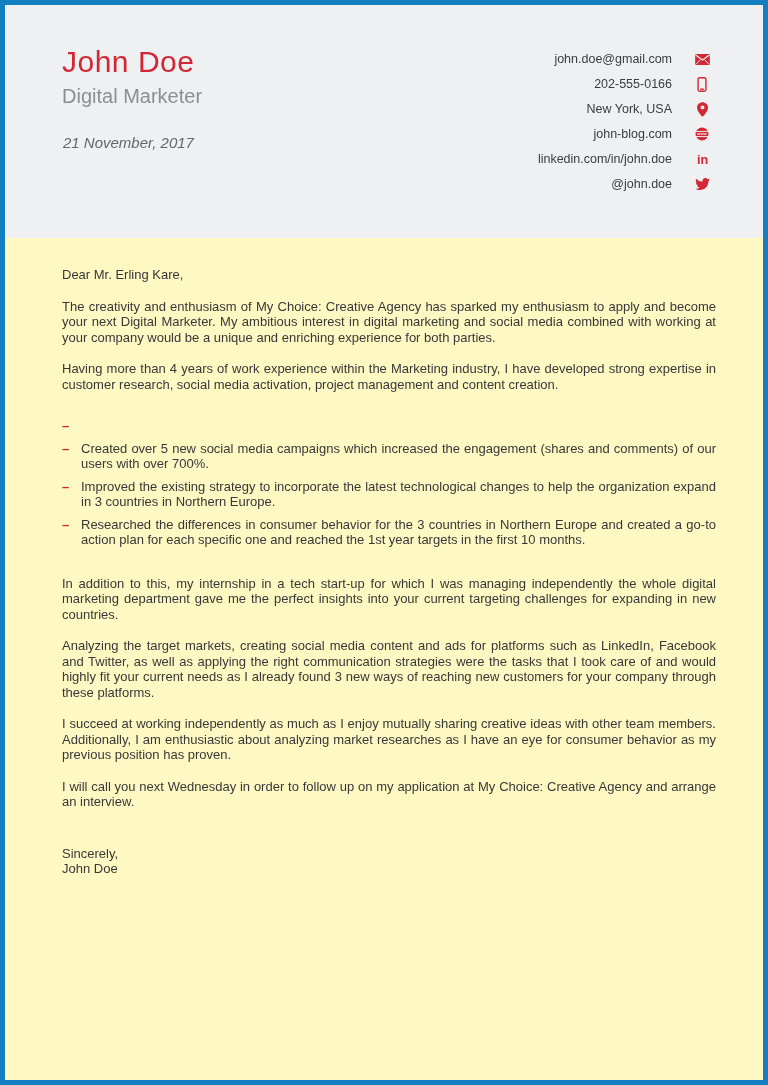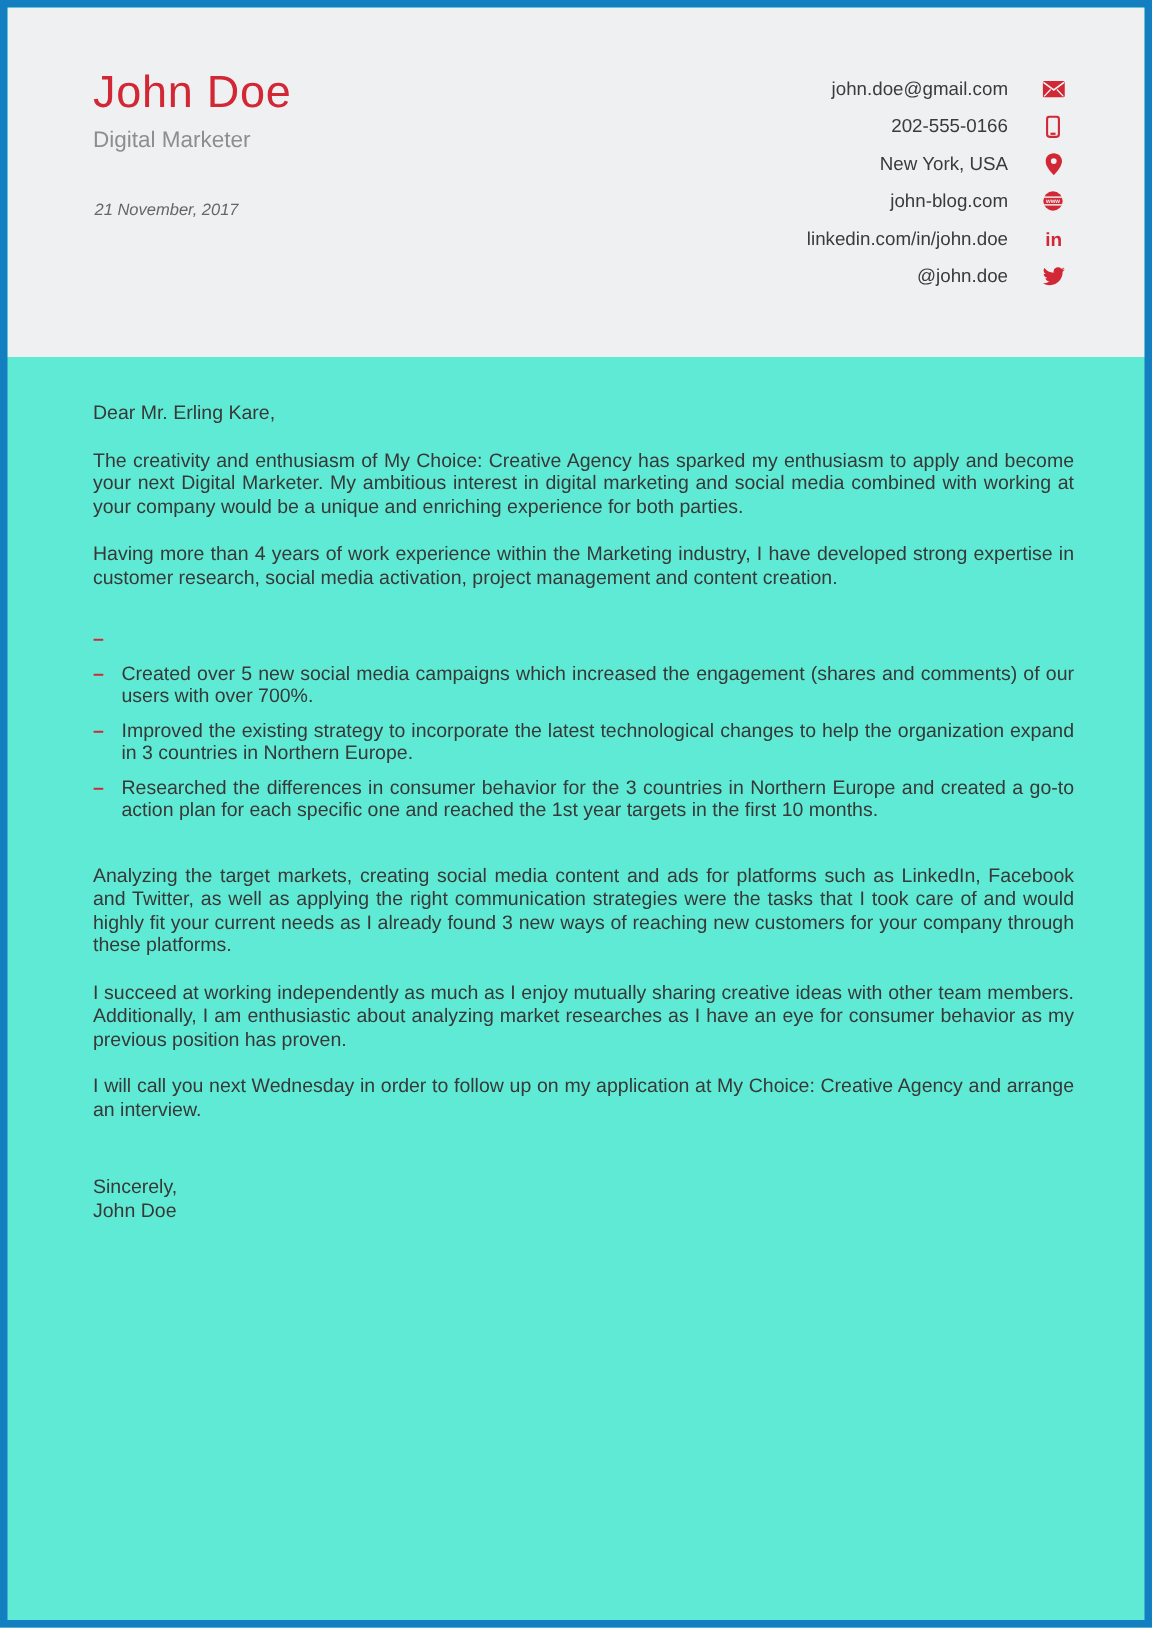--- a/index.html
+++ b/index.html
@@ -5,21 +5,21 @@
   * { margin: 0; padding: 0; box-sizing: border-box; }
   html, body { width: 768px; }
   body {
     font-family: "Liberation Sans", sans-serif;
     background: #ffffff;
   }
   .page {
     width: 768px;
     height: 1085px;
     border: 5px solid #147fc0;
-    background: #5eead4;
+    background: #fef9c3;
     overflow: hidden;
     position: relative;
   }
   
   .header {
     height: 233px;
     background: #eff0f1;
     position: relative;
   }
   .name {
@@ -28,28 +28,28 @@
     top: 40px;
     font-size: 30px;
     font-weight: 400;
     letter-spacing: 0.5px;
     color: #d22735;
   }
   .job-title {
     position: absolute;
     left: 57px;
     top: 80px;
-    font-size: 15px;
+    font-size: 20px;
     color: #8e8e8e;
   }
   .letter-date {
     position: absolute;
     left: 58px;
     top: 129px;
-    font-size: 11px;
+    font-size: 15px;
     font-style: italic;
     color: #666666;
   }
   .contact {
     position: absolute;
     top: 46px;
     right: 53px;
     display: flex;
     flex-direction: column;
     gap: 9px;
@@ -198,20 +198,21 @@
       <li class="achievement">
         <span class="achievement-marker">–</span>
         <span class="achievement-text">Improved the existing strategy to incorporate the latest technological changes to help the organization expand in 3 countries in Northern Europe.</span>
       </li>
       <li class="achievement">
         <span class="achievement-marker">–</span>
         <span class="achievement-text">Researched the differences in consumer behavior for the 3 countries in Northern Europe and created a go-to action plan for each specific one and reached the 1st year targets in the first 10 months.</span>
       </li>
     </ul>
 
+    <p class="para">In addition to this, my internship in a tech start-up for which I was managing independently the whole digital marketing department gave me the perfect insights into your current targeting challenges for expanding in new countries.</p>
     <p class="para">Analyzing the target markets, creating social media content and ads for platforms such as LinkedIn, Facebook and Twitter, as well as applying the right communication strategies were the tasks that I took care of and would highly fit your current needs as I already found 3 new ways of reaching new customers for your company through these platforms.</p>
     <p class="para">I succeed at working independently as much as I enjoy mutually sharing creative ideas with other team members. Additionally, I am enthusiastic about analyzing market researches as I have an eye for consumer behavior as my previous position has proven.</p>
     <p class="para">I will call you next Wednesday in order to follow up on my application at My Choice: Creative Agency and arrange an interview.</p>
 
     <div class="closing-block">
       <div>Sincerely,</div>
       <div>John Doe</div>
     </div>
 
   </div>

